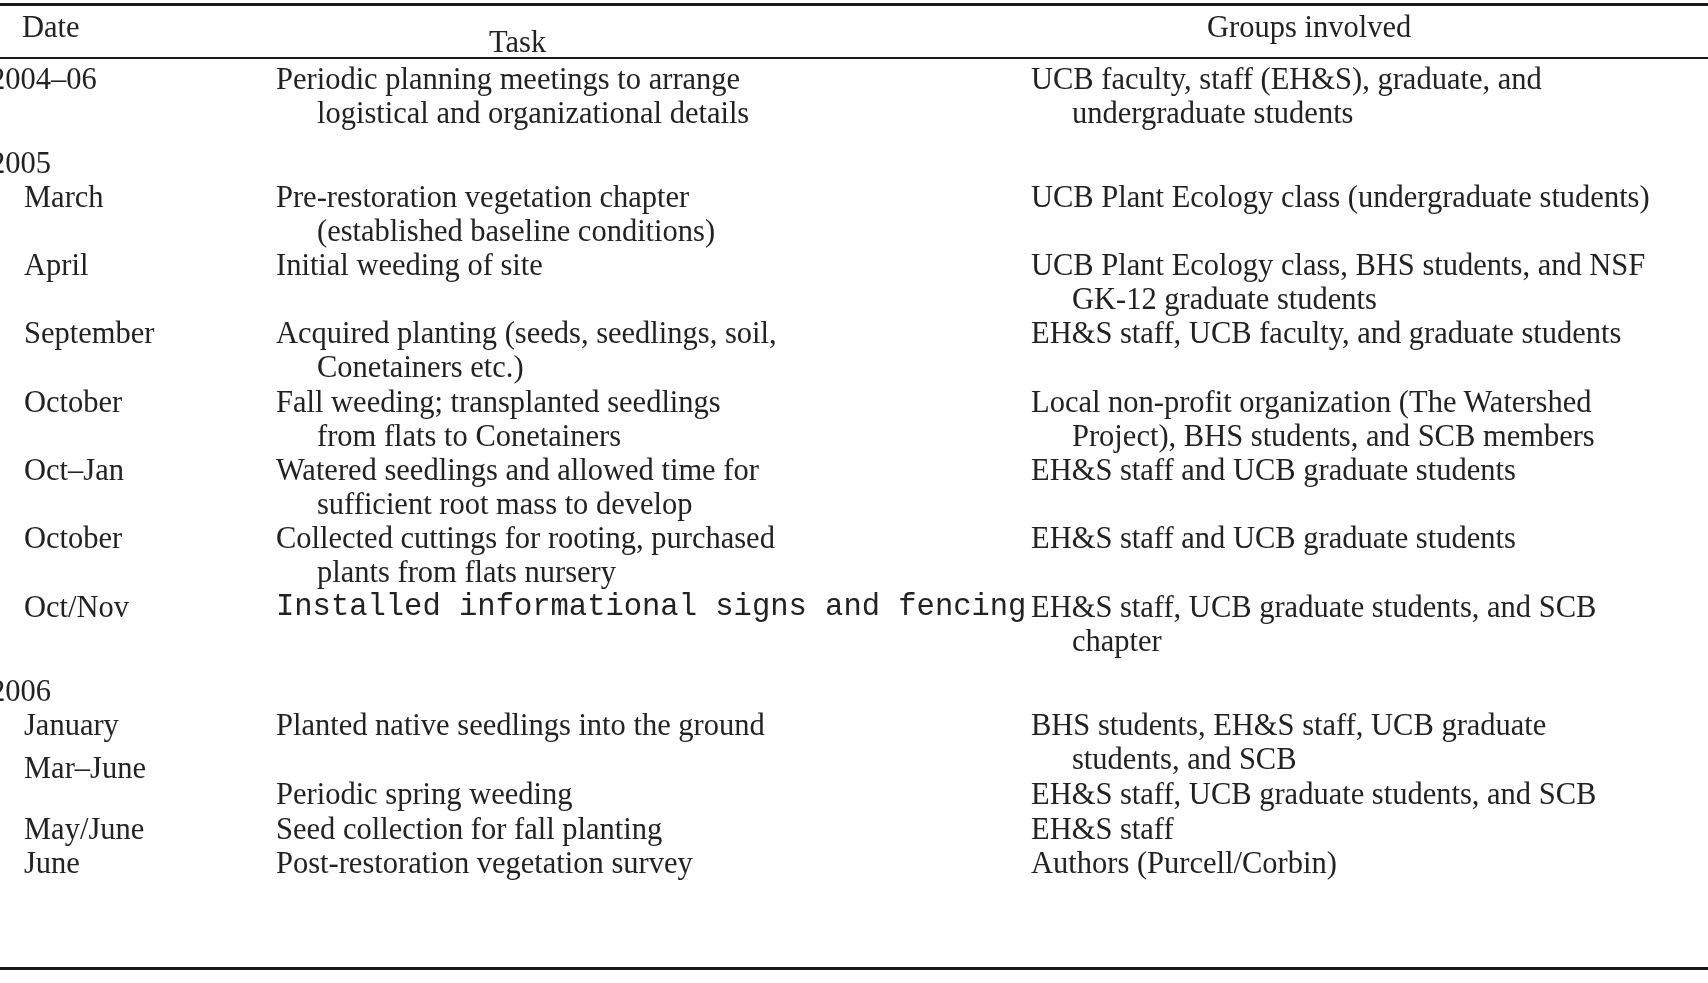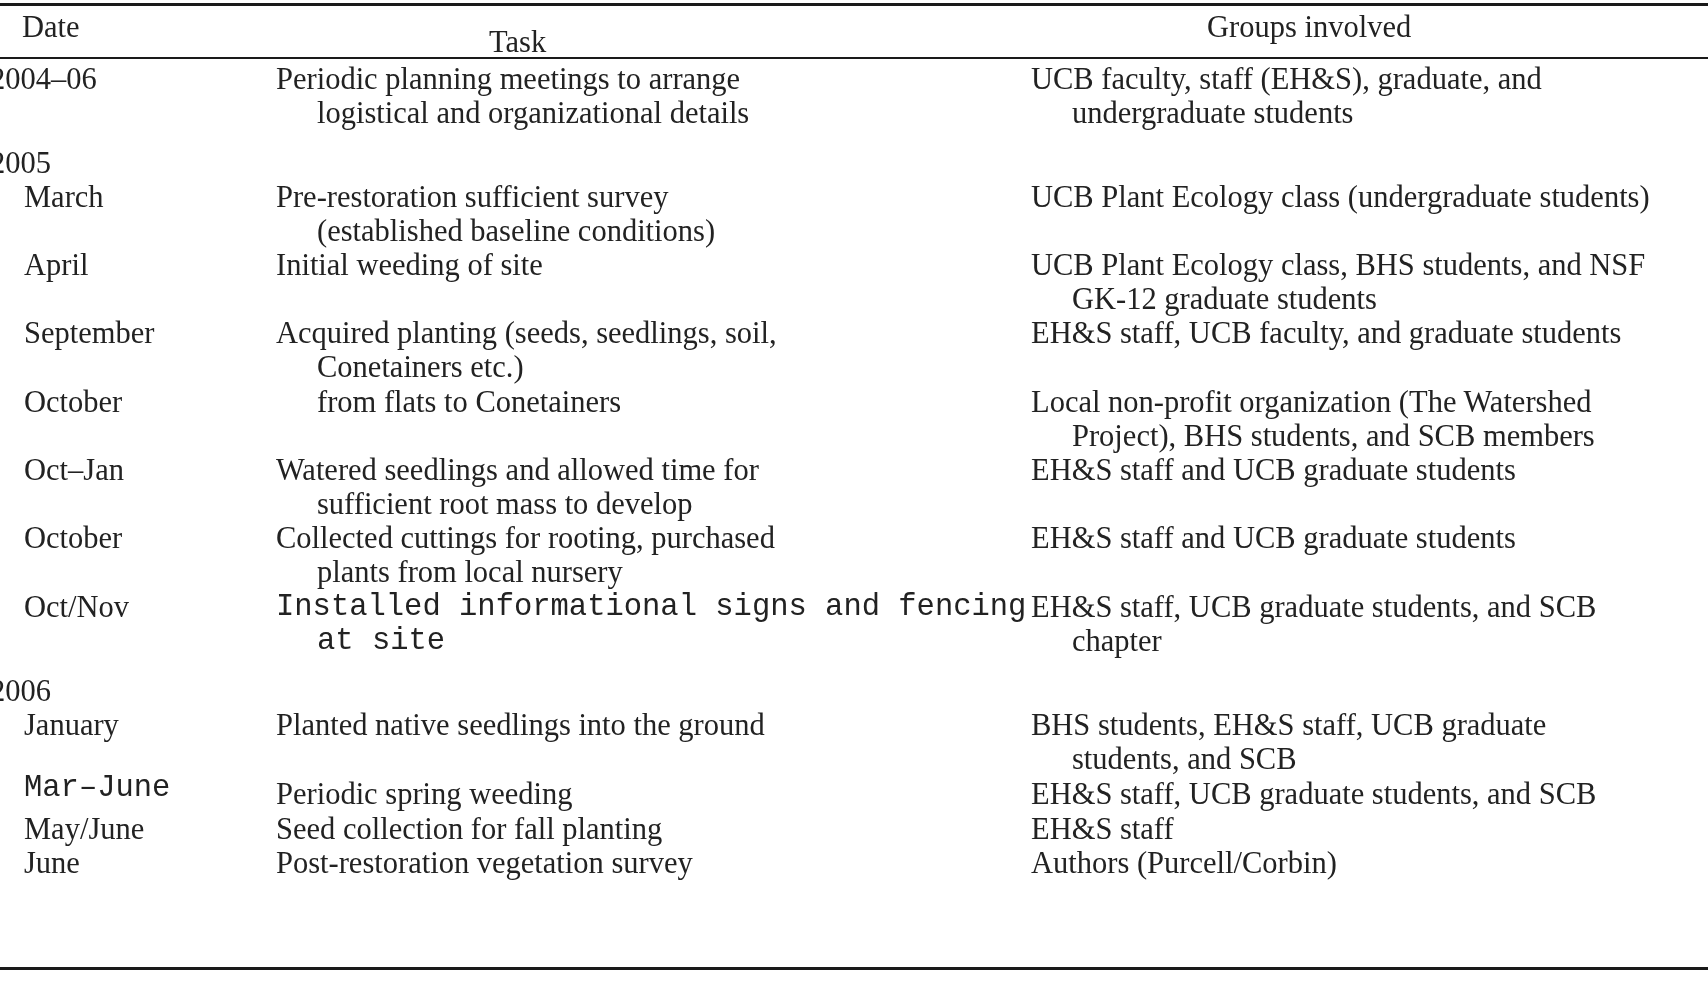--- a/index.html
+++ b/index.html
@@ -40,21 +40,21 @@
       <span class="ln">Periodic planning meetings to arrange</span>
       <span class="ln line2">logistical and organizational details</span>
     </div>
     <div class="cell c-groups" style="top: 62px;">
       <span class="ln">UCB faculty, staff (EH&amp;S), graduate, and</span>
       <span class="ln line2">undergraduate students</span>
     </div>
     <div class="cell c-year" style="top: 146px;">2005</div>
     <div class="cell c-date" style="top: 180px;">March</div>
     <div class="cell c-task" style="top: 180px;">
-      <span class="ln">Pre-restoration sufficient survey</span>
+      <span class="ln">Pre-restoration vegetation chapter</span>
       <span class="ln line2">(established baseline conditions)</span>
     </div>
     <div class="cell c-groups" style="top: 180px;">
       <span class="ln">UCB Plant Ecology class (undergraduate students)</span>
     </div>
     <div class="cell c-date" style="top: 248px;">April</div>
     <div class="cell c-task" style="top: 248px;">
       <span class="ln">Initial weeding of site</span>
     </div>
     <div class="cell c-groups" style="top: 248px;">
@@ -64,61 +64,61 @@
     <div class="cell c-date" style="top: 316px;">September</div>
     <div class="cell c-task" style="top: 316px;">
       <span class="ln">Acquired planting (seeds, seedlings, soil,</span>
       <span class="ln line2">Conetainers etc.)</span>
     </div>
     <div class="cell c-groups" style="top: 316px;">
       <span class="ln">EH&amp;S staff, UCB faculty, and graduate students</span>
     </div>
     <div class="cell c-date" style="top: 385px;">October</div>
     <div class="cell c-task" style="top: 385px;">
+      <span class="ln">Fall weeding; transplanted seedlings</span>
       <span class="ln line2">from flats to Conetainers</span>
     </div>
     <div class="cell c-groups" style="top: 385px;">
       <span class="ln">Local non-profit organization (The Watershed</span>
       <span class="ln line2">Project), BHS students, and SCB members</span>
     </div>
     <div class="cell c-date" style="top: 453px;">Oct–Jan</div>
     <div class="cell c-task" style="top: 453px;">
       <span class="ln">Watered seedlings and allowed time for</span>
       <span class="ln line2">sufficient root mass to develop</span>
     </div>
     <div class="cell c-groups" style="top: 453px;">
       <span class="ln">EH&amp;S staff and UCB graduate students</span>
     </div>
     <div class="cell c-date" style="top: 521px;">October</div>
     <div class="cell c-task" style="top: 521px;">
       <span class="ln">Collected cuttings for rooting, purchased</span>
-      <span class="ln line2">plants from local nursery</span>
+      <span class="ln line2">plants from flats nursery</span>
     </div>
     <div class="cell c-groups" style="top: 521px;">
       <span class="ln">EH&amp;S staff and UCB graduate students</span>
     </div>
     <div class="cell c-date" style="top: 590px;">Oct/Nov</div>
     <div class="cell c-task" style="top: 590px; font-family: Liberation Mono, monospace;">
       <span class="ln">Installed informational signs and fencing</span>
-      <span class="ln line2">at site</span>
     </div>
     <div class="cell c-groups" style="top: 590px;">
       <span class="ln">EH&amp;S staff, UCB graduate students, and SCB</span>
       <span class="ln line2">chapter</span>
     </div>
     <div class="cell c-year" style="top: 674px;">2006</div>
     <div class="cell c-date" style="top: 708px;">January</div>
     <div class="cell c-task" style="top: 708px;">
       <span class="ln">Planted native seedlings into the ground</span>
     </div>
     <div class="cell c-groups" style="top: 708px;">
       <span class="ln">BHS students, EH&amp;S staff, UCB graduate</span>
       <span class="ln line2">students, and SCB</span>
     </div>
-    <div class="cell c-date" style="top: 771px; font-family: Liberation Mono, monospace;">Mar–June</div>
+    <div class="cell c-date" style="top: 751px;">Mar–June</div>
     <div class="cell c-task" style="top: 777px;">
       <span class="ln">Periodic spring weeding</span>
     </div>
     <div class="cell c-groups" style="top: 777px;">
       <span class="ln">EH&amp;S staff, UCB graduate students, and SCB</span>
     </div>
     <div class="cell c-date" style="top: 812px;">May/June</div>
     <div class="cell c-task" style="top: 812px;">
       <span class="ln">Seed collection for fall planting</span>
     </div>

